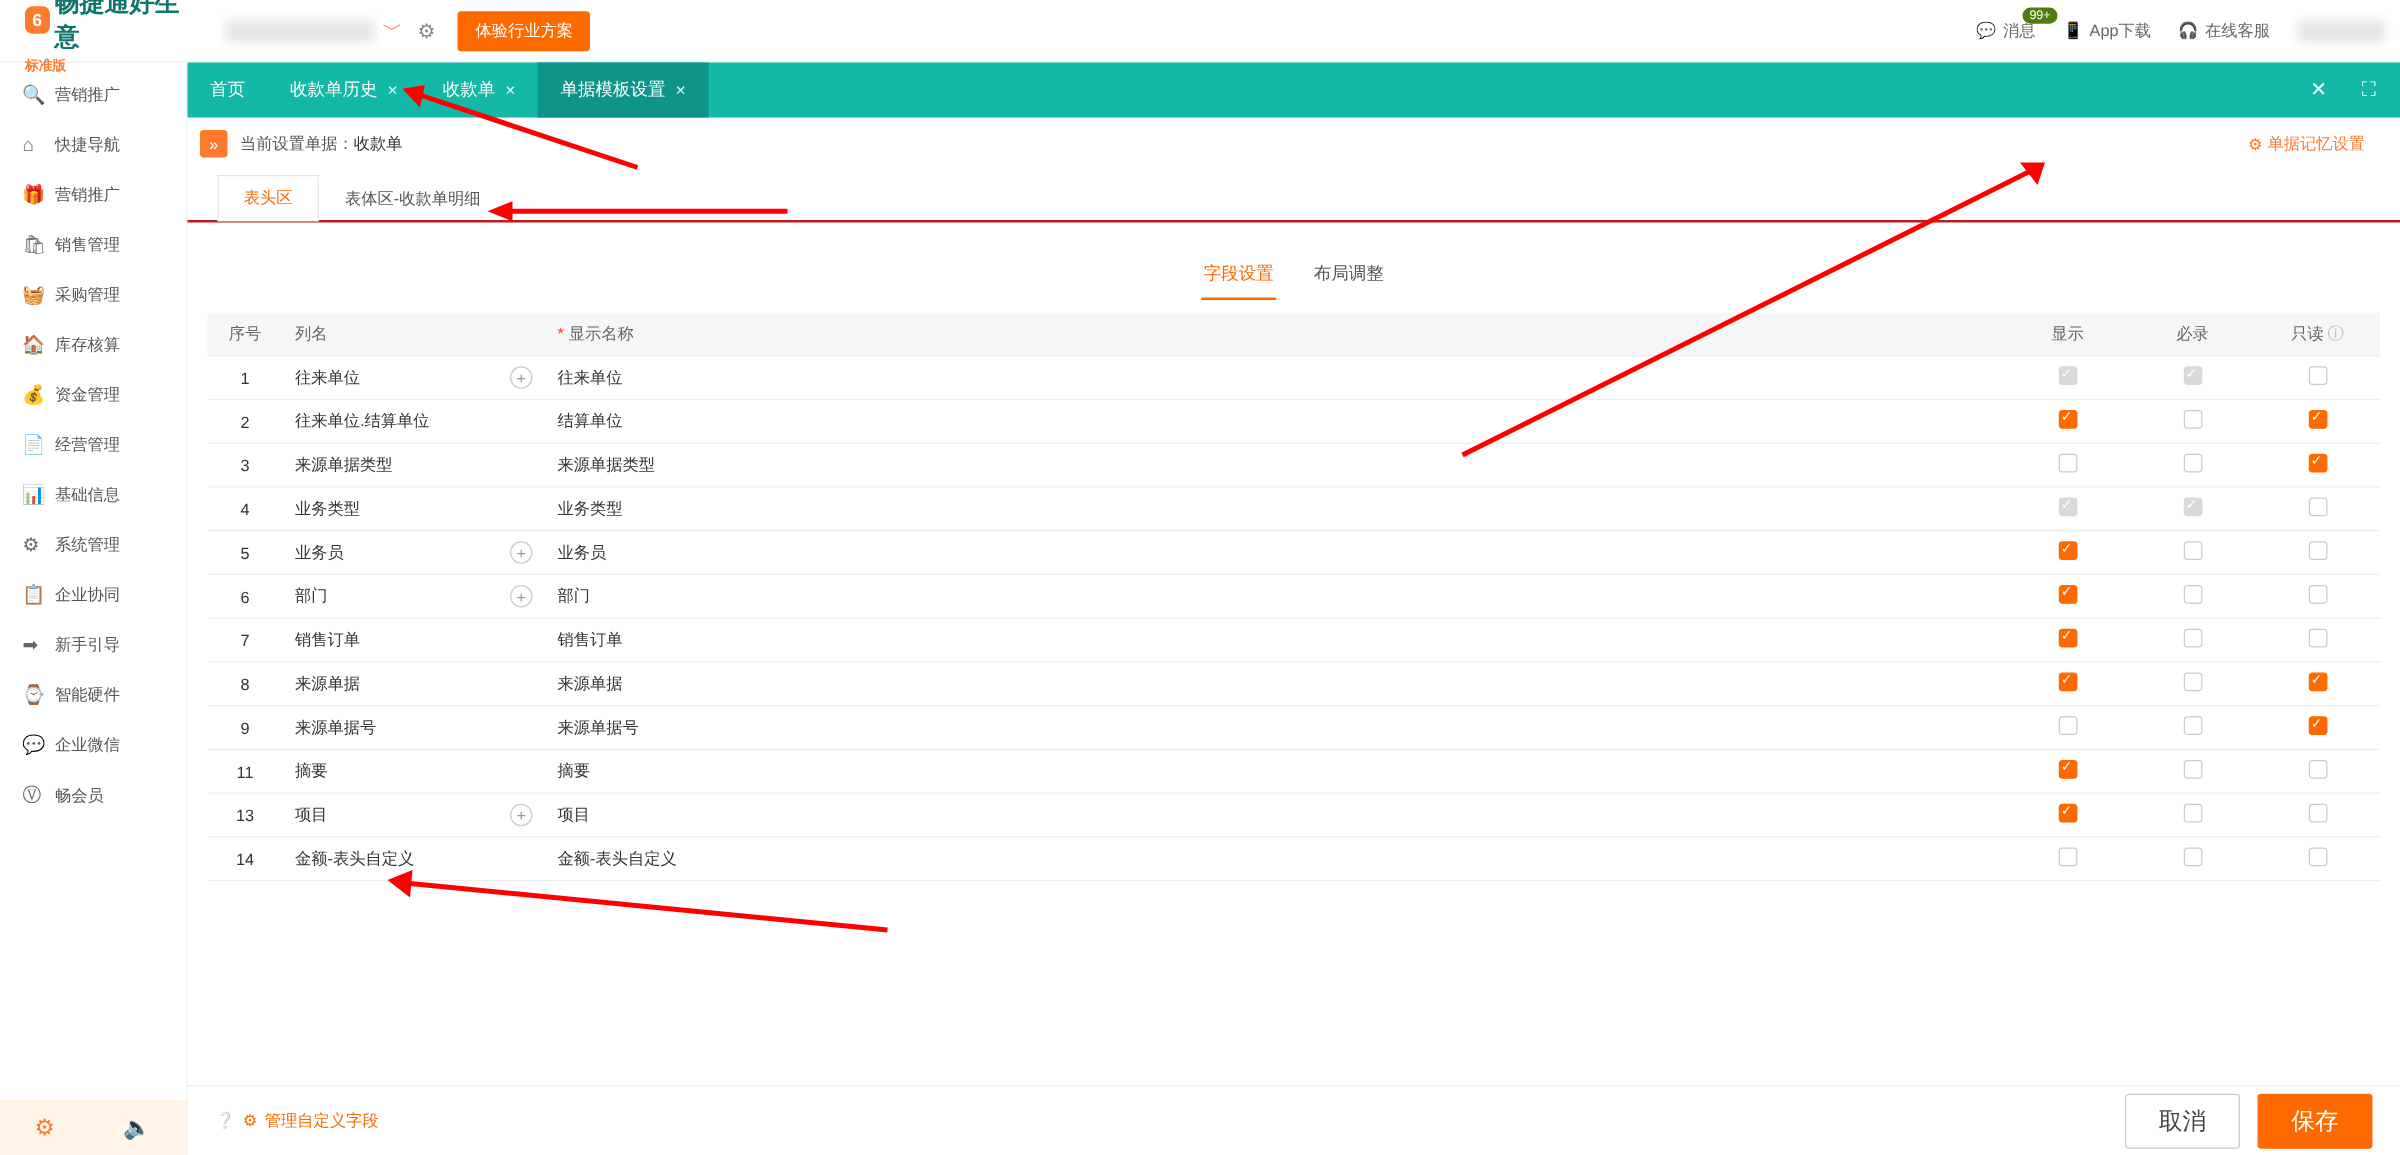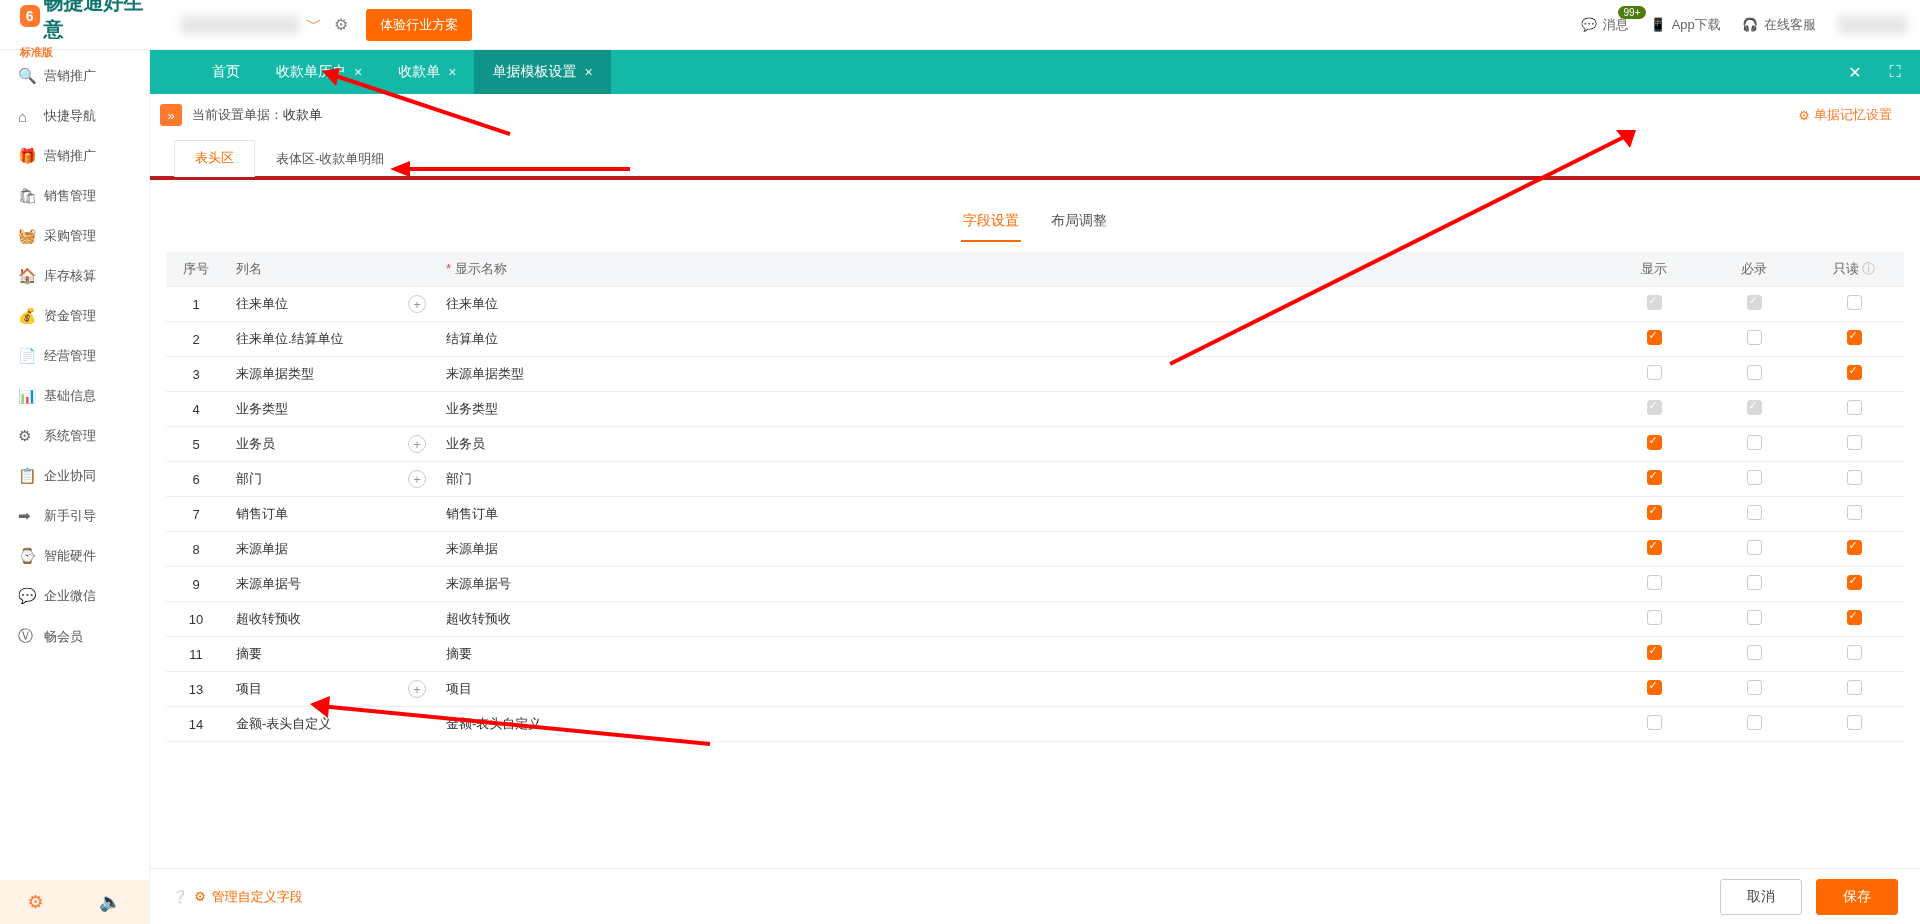--- a/index.html
+++ b/index.html
@@ -39,21 +39,21 @@
   .tab.active { background: #0e9488; }
   .tab .x { font-size: 14px; opacity: .9; }
   .tabs-right { margin-left: auto; display: flex; align-items: center; gap: 10px; padding-right: 10px; }
   .tabs-right .sq { width: 30px; height: 30px; display: flex; align-items: center; justify-content: center; cursor: pointer; font-size: 16px; }
 
   .context { display: flex; align-items: center; padding: 10px 16px 0 0; position: relative; }
   .context-chev { width: 22px; height: 22px; background: #ff7a2d; color: #fff; display: flex; align-items: center; justify-content: center; border-radius: 3px; margin: 0 10px; font-size: 13px; }
   .context-label { color: #555; }
   .memory { margin-left: auto; color: #ff7a2d; display: flex; align-items: center; gap: 4px; cursor: pointer; padding-right: 12px; }
 
-  .area-tabs { display: flex; align-items: flex-end; padding: 14px 0 0 24px; border-bottom: 4px solid #b91c1c; gap: 0; }
+  .area-tabs { display: flex; align-items: flex-end; padding: 14px 0 0 24px; border-bottom: 2px solid #b91c1c; gap: 0; }
   .area-tab { padding: 8px 20px; border: 1px solid transparent; border-bottom: none; cursor: pointer; color: #555; }
   .area-tab.active { color: #ff6a00; border-color: #e5e5e5; border-bottom: 2px solid #fff; background: #fff; margin-bottom: -1px; }
 
   .subnav { display: flex; justify-content: center; gap: 28px; padding: 12px 0 10px; }
   .subnav-item { padding: 4px 2px 10px; cursor: pointer; color: #555; font-size: 14px; margin-top: 16px; }
   .subnav-item.active { color: #ff6a00; border-bottom: 2px solid #ff6a00; }
 
   .table-wrap { flex: 1; overflow: auto; padding: 0 16px; }
   table { width: 100%; border-collapse: collapse; table-layout: fixed; }
   th, td { border-bottom: 1px solid #eee; padding: 8px 10px; font-size: 13px; text-align: left; }
@@ -68,21 +68,21 @@
   .ck.on { background: #ff6a00; border-color: #ff6a00; }
   .ck.on::after { content: "✓"; color: #fff; font-size: 11px; position: absolute; left: 1px; top: -2px; }
   .ck.locked { background: #d9d9d9; border-color: #d9d9d9; }
   .ck.locked::after { content: "✓"; color: #fff; font-size: 11px; position: absolute; left: 1px; top: -2px; }
   .help { color: #bbb; margin-left: 3px; }
 
   .footer { height: 56px; border-top: 1px solid #eee; display: flex; align-items: center; padding: 0 22px; }
   .footer-left { display: flex; align-items: center; gap: 6px; color: #ff6a00; cursor: pointer; }
   .footer-left .q { color: #999; }
   .footer-right { margin-left: auto; display: flex; gap: 14px; }
-  .btn { padding: 8px 26px; border-radius: 3px; font-size: 14px; cursor: pointer; }
+  .btn { padding: 8px 26px; border-radius: 3px; font-size: 19px; cursor: pointer; }
   .btn-outline { background: #fff; border: 1px solid #ccc; color: #444; }
   .btn-primary { background: #ff6a00; border: 1px solid #ff6a00; color: #fff; font-family: Liberation Serif, serif; }
 
   
   .ann { position: absolute; pointer-events: none; z-index: 50; }
   .arrow-svg { overflow: visible; }
   .arrow-path { stroke: #ff0000; stroke-width: 4; fill: none; }
   .arrow-head { fill: #ff0000; }
   .content-area { position: relative; flex:1; display:flex; flex-direction:column; min-height:0; }
 </style>
@@ -189,21 +189,21 @@
           </div>
         </div>
       <div class="side-footer">
         <span class="ico">⚙</span>
         <span class="ico">🔈</span>
       </div>
     </div>
 
     <div class="main">
       <div class="tabsbar">
-        <div id="tabs-host" style="display: flex; padding-left: 44px;">
+        <div id="tabs-host" style="display: flex;">
             <div class="tab">
               <span>首页</span>
             </div>
             <div class="tab">
               <span>收款单历史</span>
               <span class="x">×</span>
             </div>
             <div class="tab">
               <span>收款单</span>
               <span class="x">×</span>
@@ -326,28 +326,20 @@
                 </tr>
                 <tr>
                   <td class="col-idx">9</td>
                   <td class="col-name">来源单据号</td>
                   <td>来源单据号</td>
                   <td class="col-ck"><span class="ck"></span></td>
                   <td class="col-ck"><span class="ck"></span></td>
                   <td class="col-ck"><span class="ck on"></span></td>
                 </tr>
                 <tr>
-                  <td class="col-idx">10</td>
-                  <td class="col-name">超收转预收</td>
-                  <td>超收转预收</td>
-                  <td class="col-ck"><span class="ck"></span></td>
-                  <td class="col-ck"><span class="ck"></span></td>
-                  <td class="col-ck"><span class="ck on"></span></td>
-                </tr>
-                <tr>
                   <td class="col-idx">11</td>
                   <td class="col-name">摘要</td>
                   <td>摘要</td>
                   <td class="col-ck"><span class="ck on"></span></td>
                   <td class="col-ck"><span class="ck"></span></td>
                   <td class="col-ck"><span class="ck"></span></td>
                 </tr>
                 <tr>
                   <td class="col-idx">13</td>
                   <td class="col-name">项目<span class="plus">+</span></td>

